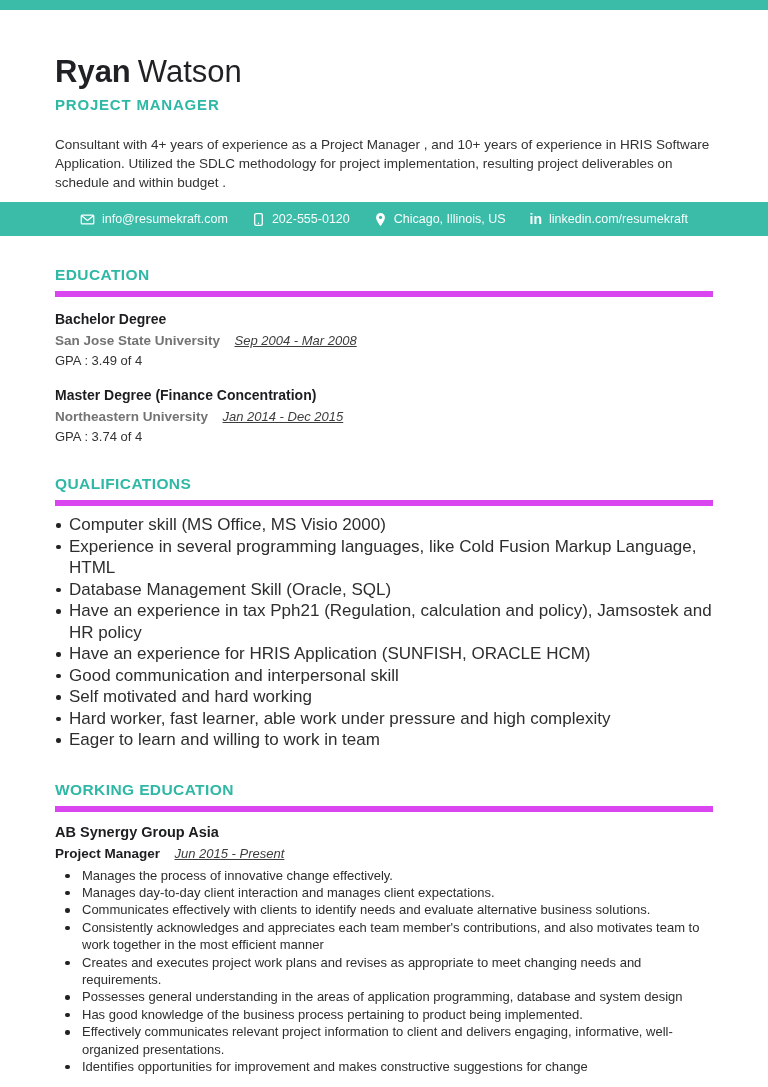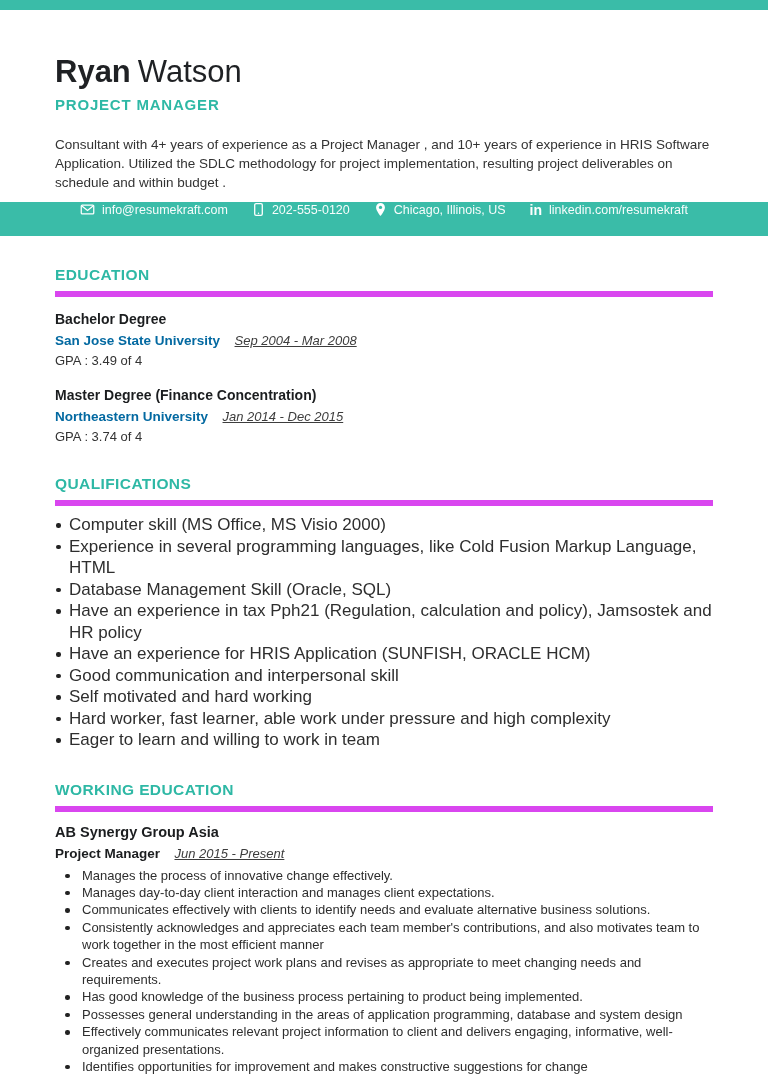--- a/index.html
+++ b/index.html
@@ -34,21 +34,21 @@
     font-size: 13.5px;
     line-height: 19px;
     color: #333333;
   }
   .contact-bar {
     margin-top: 10px;
     width: 100%;
     height: 34px;
     background: #3abca8;
     display: flex;
-    align-items: flex-start;
+    align-items: center;
     justify-content: center;
     gap: 24px;
   }
   .contact-item {
     display: flex;
     align-items: center;
     gap: 7px;
     color: rgba(255,255,255,0.96);
     font-size: 12.5px;
   }
@@ -61,21 +61,21 @@
     font-weight: 700;
     letter-spacing: 0.4px;
     color: #2eb8a5;
     padding-bottom: 7px;
     border-bottom: 6px solid #d946ef;
   }
   .edu-entry { margin-top: 13px; }
   .edu-entry + .edu-entry { margin-top: 17px; }
   .degree { font-size: 14px; font-weight: 700; color: #1b1d1f; line-height: 19px; }
   .school-line { margin-top: 2px; line-height: 18px; }
-  .school { font-size: 13.5px; font-weight: 700; color: #0369a1; }
+  .school { font-size: 13.5px; font-weight: 700; color: #737373; }
   .dates { font-size: 13px; font-style: italic; color: #3d3d3d; margin-left: 10px; text-decoration: underline; }
   .gpa { margin-top: 2px; font-size: 13px; color: #333333; line-height: 17px; }
   ul.plain { list-style: none; }
   .qual-list { margin-top: 8px; }
   .qual-list li {
     position: relative;
     padding-left: 14px;
     font-size: 17px;
     line-height: 21.5px;
     color: #2e2e2e;
@@ -226,23 +226,23 @@
 
             <li>Manages day-to-day client interaction and manages client expectations.</li>
 
             <li>Communicates effectively with clients to identify needs and evaluate alternative business solutions.</li>
 
 
             <li>Consistently acknowledges and appreciates each team member's contributions, and also motivates team to work together in the most efficient manner</li>
 
             <li>Creates and executes project work plans and revises as appropriate to meet changing needs and requirements.</li>
 
+            <li>Possesses general understanding in the areas of application programming, database and system design</li>
+
             <li>Has good knowledge of the business process pertaining to product being implemented.</li>
-
-            <li>Possesses general understanding in the areas of application programming, database and system design</li>
 
             <li>Effectively communicates relevant project information to client and delivers engaging, informative, well-organized presentations.</li>
 
             <li>Identifies opportunities for improvement and makes constructive suggestions for change</li>
           </ul>
       </div>
 
       <div class="job">
         <div class="company">DC MNC</div>
         <div class="role-line">

